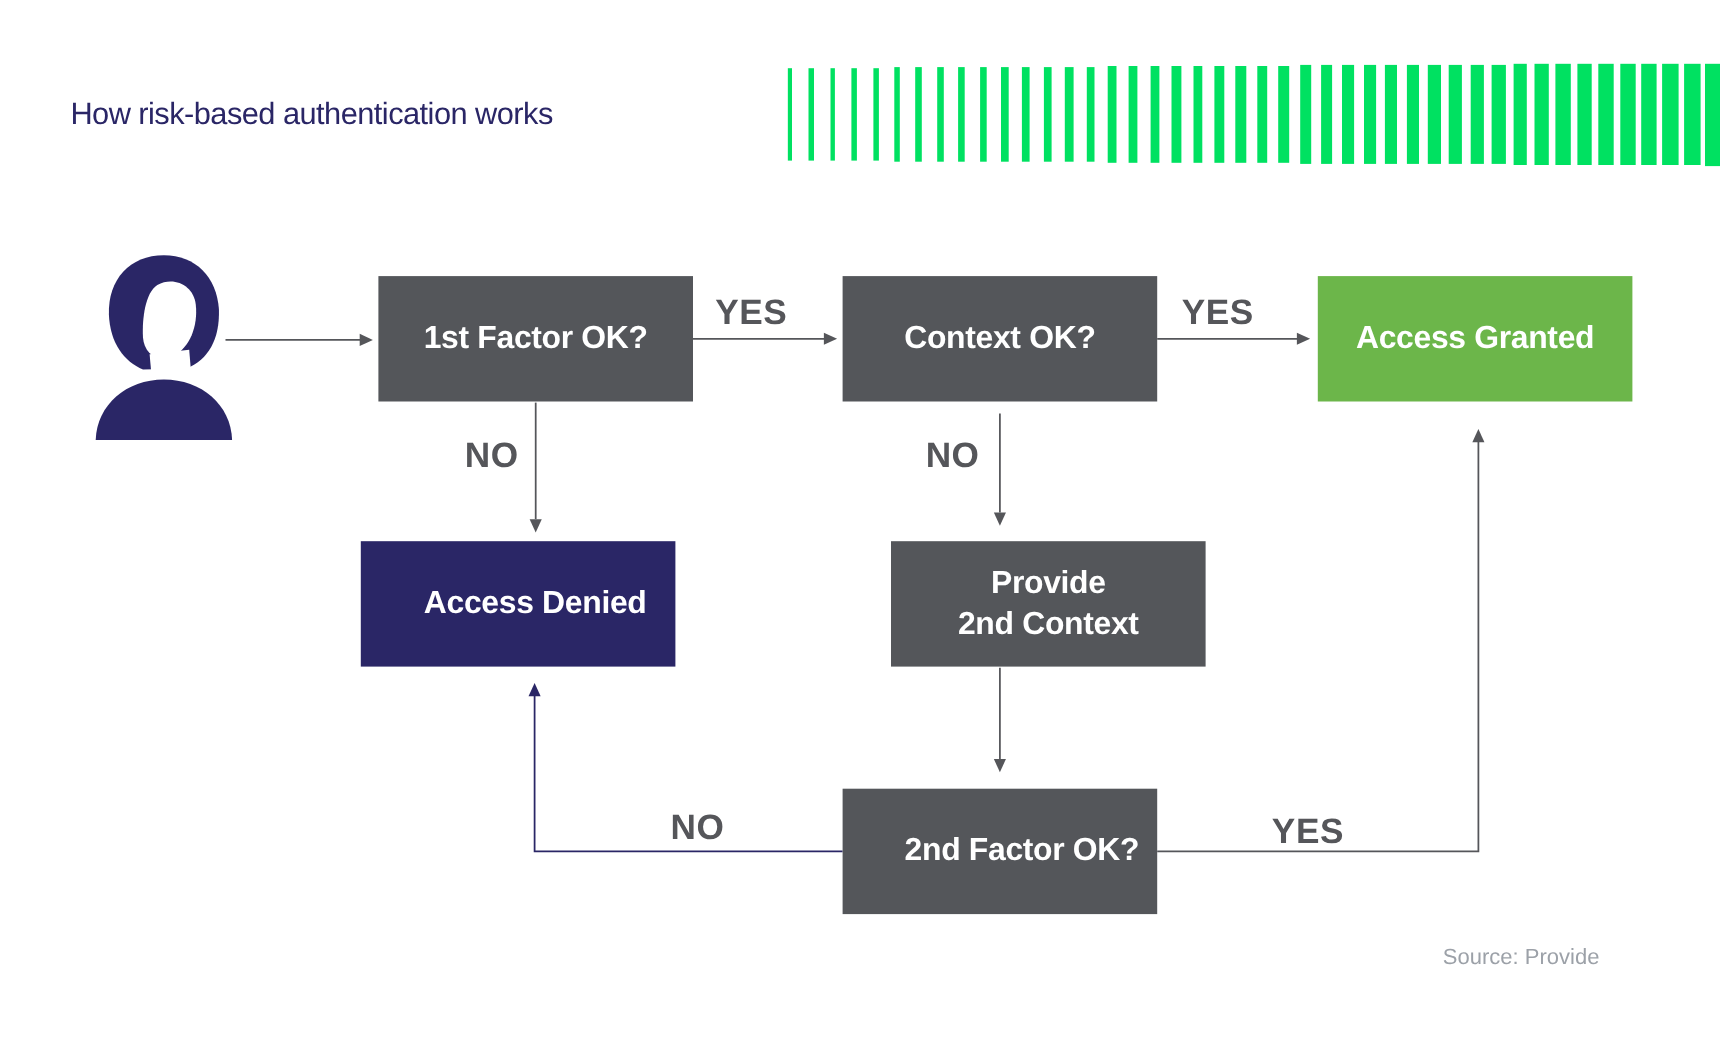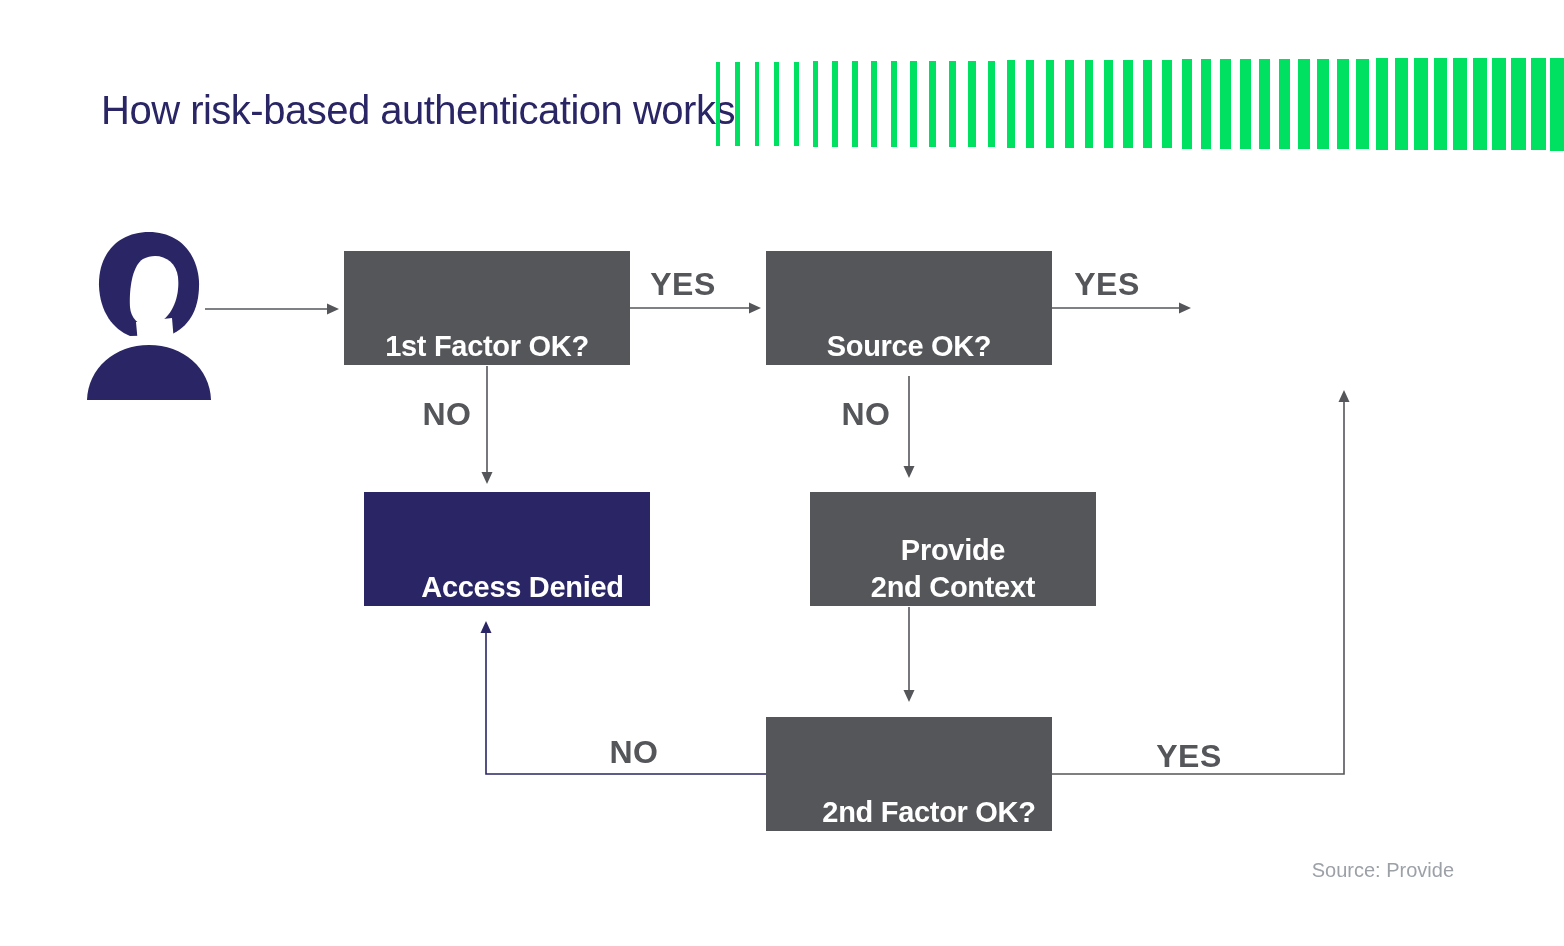--- a/index.html
+++ b/index.html
@@ -6,42 +6,41 @@
     --navy:#2A2666; --box-gray:#54565A; --green-box:#6CB64A; --bar-green:#00E161;
     --line-gray:#55565A; --label-gray:#55565A; --source-gray:#9CA1A8; --white:#FFFFFF;
   }
   *{margin:0;padding:0;box-sizing:border-box;}
   html,body{background:#fff;}
   body{font-family:"Liberation Sans", sans-serif;}
   .page{position:relative;width:1564px;height:946px;background:#fff;overflow:hidden;}
 
   .title{
     position:absolute;left:64px;top:88px;
-    font-size:40px;font-weight:500;letter-spacing:-0.5px;color:var(--navy);
+    font-size:28px;font-weight:500;letter-spacing:-0.5px;color:var(--navy);
     white-space:nowrap;
-    margin-left:37px;
   }
 
   .bars{position:absolute;left:716px;top:0;width:860px;height:170px;overflow:hidden;}
   .bars .bar{position:absolute;background:var(--bar-green);}
 
   .node{
     position:absolute;width:286px;height:114px;
-    display:flex;align-items:center;justify-content:flex-end;flex-direction:column;
+    display:flex;align-items:center;justify-content:center;flex-direction:column;
     color:var(--white);font-size:29px;font-weight:600;text-align:center;line-height:1.28;
     letter-spacing:-0.3px;
   }
   .node.gray{background:var(--box-gray);}
   .node.green{background:var(--green-box);}
   .node.navy{background:var(--navy);}
 
   .n-first   {left:344px;top:251px;}
   .n-context {left:766px;top:251px;}
   .n-granted {left:1198px;top:251px;}
-  .n-denied  {left:364px;top:492px;padding-left:31px;}
+  .n-denied  {left:328px;top:492px;padding-left:31px;}
   .n-provide {left:810px;top:492px;}
   .n-second  {left:766px;top:717px;padding-left:40px;}
 
   .edge-label{
     position:absolute;transform:translate(-50%,-50%);
     font-size:32px;font-weight:700;color:var(--label-gray);white-space:nowrap;
     letter-spacing:0.5px;
   }
   .lbl-yes1{left:683px;top:284px;}
   .lbl-yes2{left:1107px;top:284px;}
@@ -149,21 +148,24 @@
     <polygon class="chead-navy" points="486,621 480.5,633 491.5,633"></polygon>
 
     <polyline class="cline" points="1052,774 1344,774 1344,401"></polyline>
     <polygon class="chead" points="1344,390 1338.5,402 1349.5,402"></polygon>
   </svg>
 
   <div class="node gray n-first">
     <div>1st Factor OK?</div>
   </div>
   <div class="node gray n-context">
-    <div>Source OK?</div>
+    <div>Context OK?</div>
+  </div>
+  <div class="node green n-granted">
+    <div>Access Granted</div>
   </div>
   <div class="node navy n-denied">
     <div>Access Denied</div>
   </div>
   <div class="node gray n-provide">
     <div>Provide</div>
     <div>2nd Context</div>
   </div>
   <div class="node gray n-second">
     <div>2nd Factor OK?</div>

